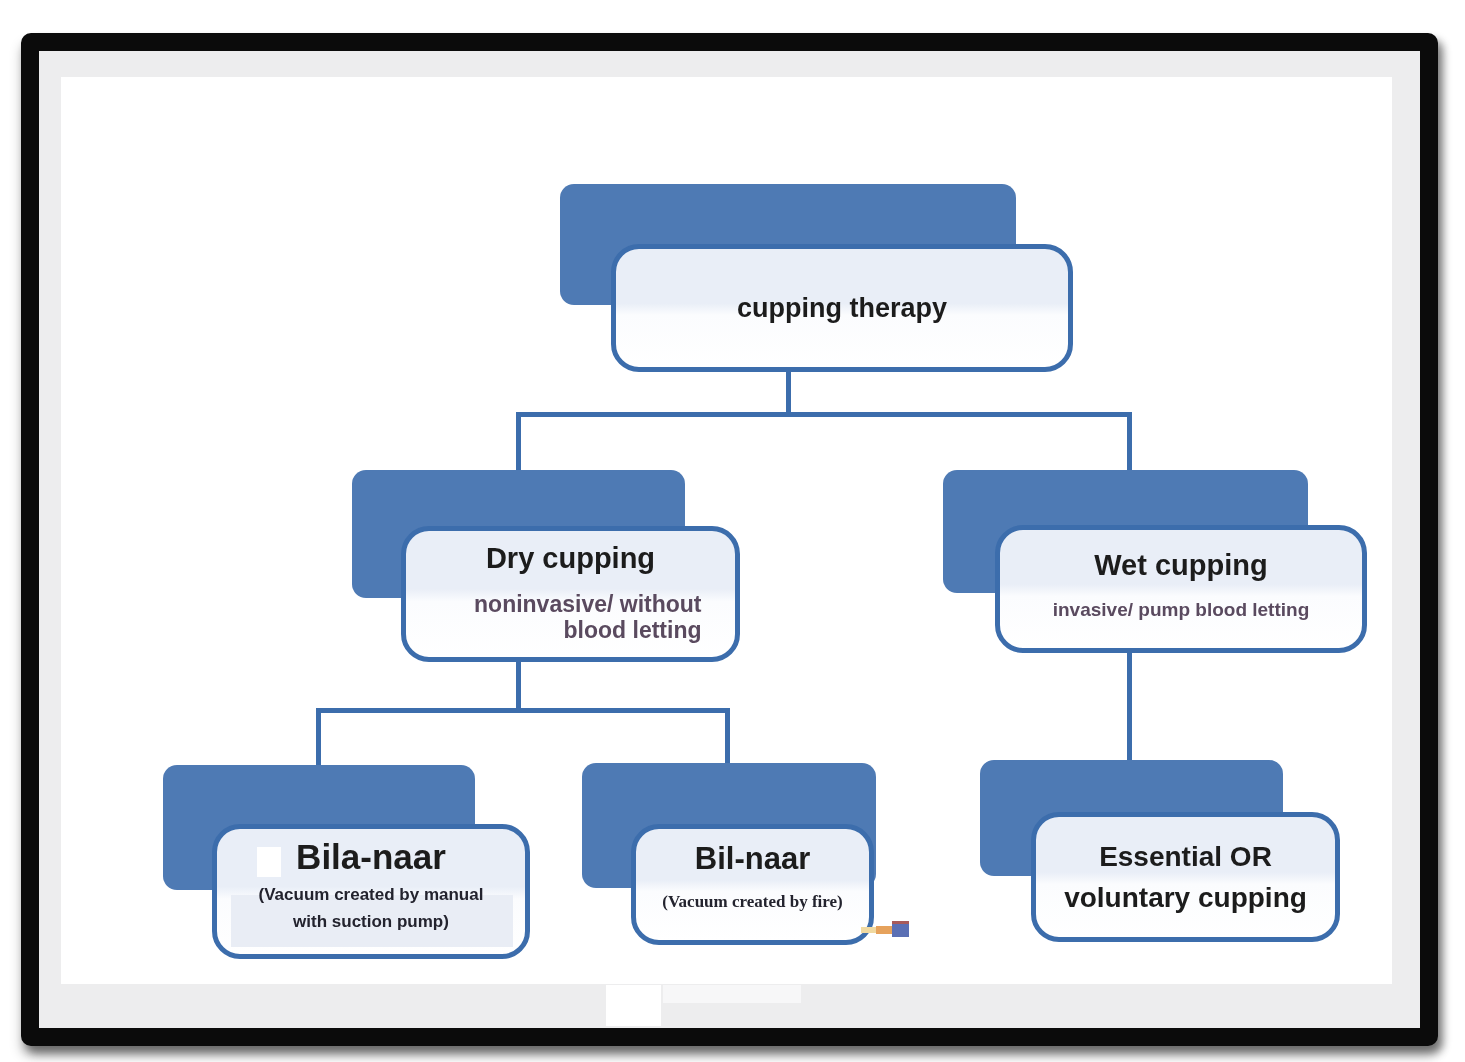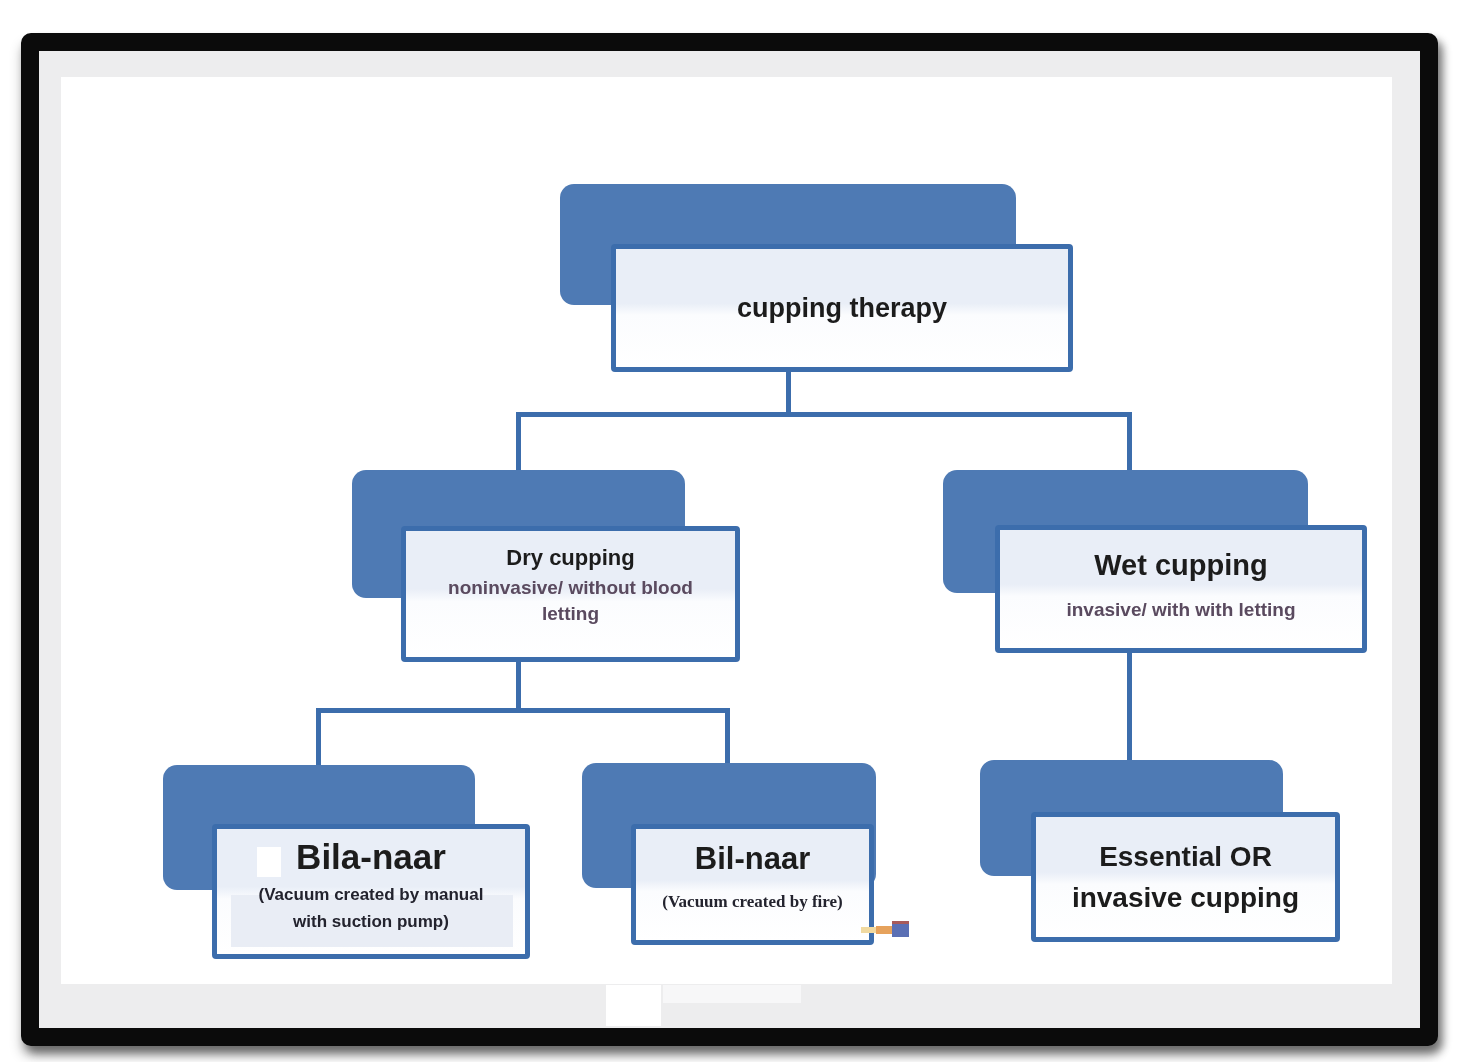--- a/index.html
+++ b/index.html
@@ -16,21 +16,21 @@
   .white-area{
     position:absolute;left:22px;top:26px;width:1331px;height:907px;background:#ffffff;
   }
   
   .layer{position:absolute;left:0;top:0;width:1465px;height:1062px;}
   .conn{position:absolute;background:#3c6dac;}
   .back{
     position:absolute;background:#4e7ab4;border-radius:14px;
   }
   .card{
-    position:absolute;border:5px solid #3c6dac;border-radius:4px;
+    position:absolute;border:5px solid #3c6dac;border-radius:28px;
     background:linear-gradient(to bottom,#e9eef7 0%,#e9eef7 46%,#fbfcfe 56%,#ffffff 100%);
     box-sizing:border-box;display:flex;flex-direction:column;align-items:center;
   }
   .title{
     font-weight:bold;color:#1c1c1c;text-align:center;letter-spacing:0px;
   }
   .subtitle{
     font-weight:bold;text-align:center;color:#5a4a5f;
   }
   .vac{color:#23232e;}
@@ -56,28 +56,28 @@
   <div class="conn" style="left:725px;top:708px;width:5px;height:58px;"></div>
   <div class="conn" style="left:1127px;top:650px;width:5px;height:115px;"></div>
 
   <div class="back" style="left:560px;top:184px;width:456px;height:121px;"></div>
   <div class="card" style="left:611px;top:244px;width:462px;height:128px;justify-content:center;">
     <div class="title" style="font-size:27px;">cupping therapy</div>
   </div>
 
   <div class="back" style="left:352px;top:470px;width:333px;height:128px;"></div>
   <div class="card" style="left:401px;top:526px;width:339px;height:136px;padding-top:10px;">
-    <div class="title" style="font-size:22px;line-height:34px;">Dry cupping</div>
-    <div class="subtitle" style="font-size:19px;line-height:26px;width:262px;margin-top:0;">noninvasive/ without blood letting</div>
+    <div class="title" style="font-size:29px;line-height:34px;">Dry cupping</div>
+    <div class="subtitle" style="font-size:23px;line-height:26px;width:262px;margin-top:16px;text-align:right;">noninvasive/ without blood letting</div>
   </div>
 
   <div class="back" style="left:943px;top:470px;width:365px;height:123px;"></div>
   <div class="card" style="left:995px;top:525px;width:372px;height:128px;padding-top:18px;">
     <div class="title" style="font-size:29px;line-height:34px;">Wet cupping</div>
-    <div class="subtitle" style="font-size:19px;line-height:24px;margin-top:16px;">invasive/ with with letting</div>
+    <div class="subtitle" style="font-size:19px;line-height:24px;margin-top:16px;">invasive/ pump blood letting</div>
   </div>
 
   <div class="back" style="left:163px;top:765px;width:312px;height:125px;"></div>
   <div class="card" style="left:212px;top:824px;width:318px;height:135px;padding-top:10px;">
     <div class="artifact" style="left:14px;top:66px;width:282px;height:52px;background:#e9edf5;"></div>
     <div class="artifact" style="left:40px;top:18px;width:24px;height:30px;background:#ffffff;"></div>
     <div class="title" style="font-size:35px;line-height:36px;position:relative;">Bila-naar</div>
     <div class="subtitle vac" style="font-size:17px;line-height:27px;width:232px;margin-top:6px;text-align:center;position:relative;">(Vacuum created by manual with suction pump)</div>
   </div>
 
@@ -85,18 +85,18 @@
   <div class="card" style="left:631px;top:824px;width:243px;height:121px;padding-top:12px;">
     <div class="title" style="font-size:31px;line-height:36px;">Bil-naar</div>
     <div class="subtitle vac" style="font-size:17px;line-height:22px;margin-top:14px;font-family:Liberation Serif, serif;">(Vacuum created by fire)</div>
     <div class="artifact" style="left:225px;top:98px;width:16px;height:6px;background:#f0d9a0;"></div>
     <div class="artifact" style="left:240px;top:97px;width:16px;height:8px;background:#e6a25c;"></div>
     <div class="artifact" style="left:256px;top:92px;width:17px;height:13px;background:#5a6fb4;border-top:3px solid #a85a5a;"></div>
   </div>
 
   <div class="back" style="left:980px;top:760px;width:303px;height:116px;"></div>
   <div class="card" style="left:1031px;top:812px;width:309px;height:130px;justify-content:center;">
-    <div class="title" style="font-size:28px;line-height:41px;width:252px;">Essential OR invasive cupping</div>
+    <div class="title" style="font-size:28px;line-height:41px;width:252px;">Essential OR voluntary cupping</div>
   </div>
 
   <div class="artifact" style="left:606px;top:985px;width:55px;height:41px;background:#ffffff;"></div>
   <div class="artifact" style="left:663px;top:985px;width:138px;height:18px;background:#f7f7f8;"></div>
 </div>
 
 </body></html>

